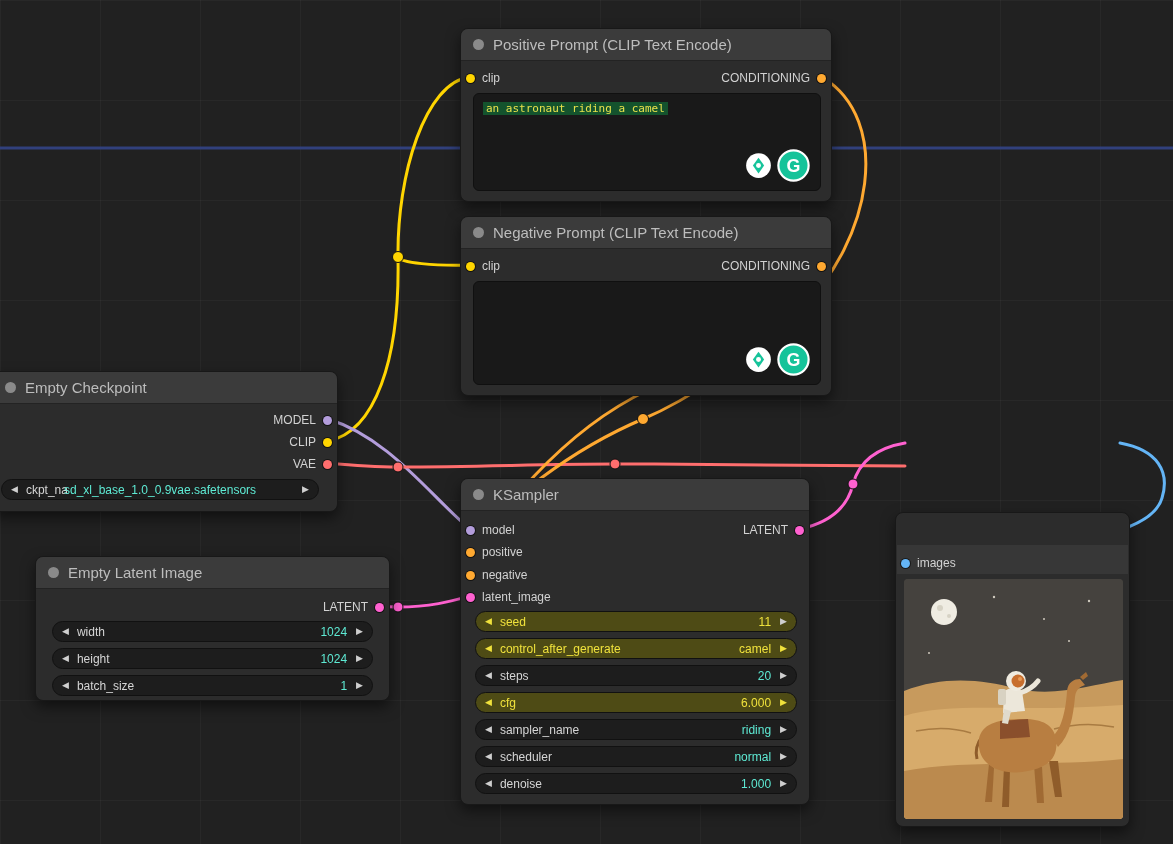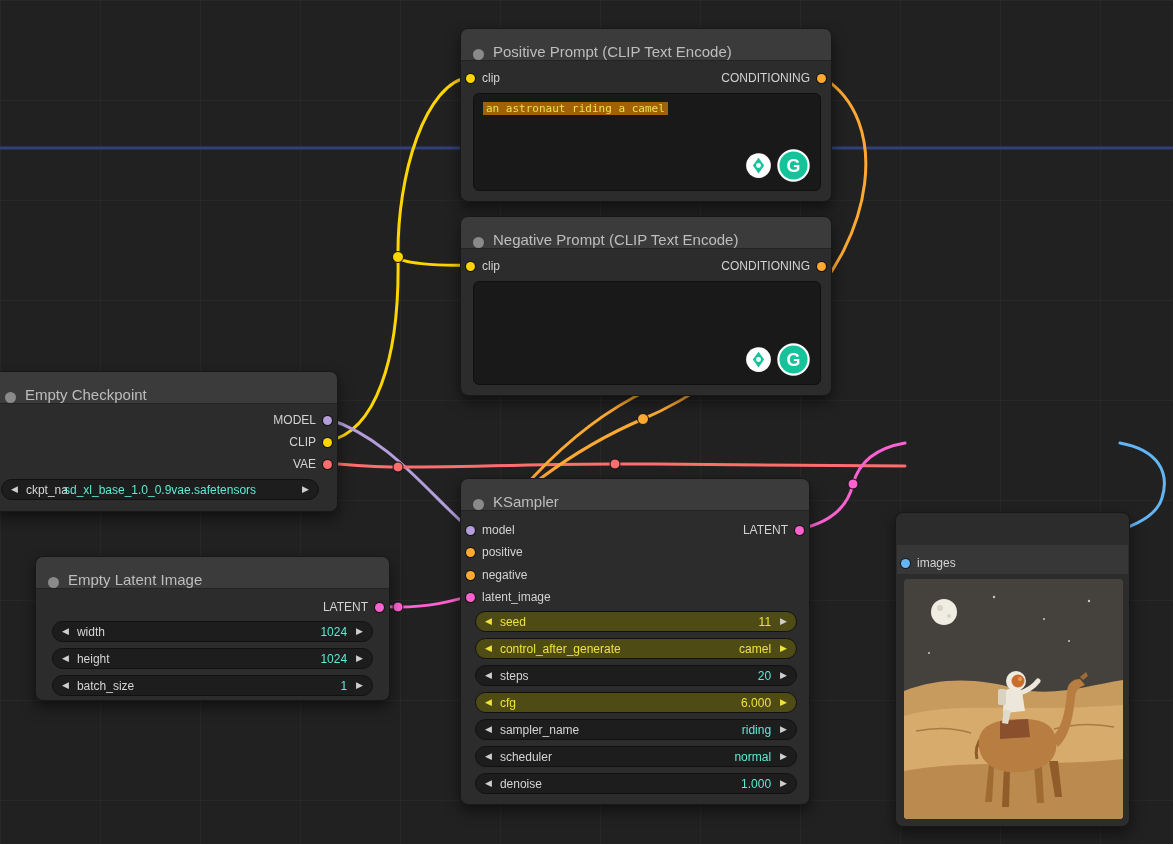--- a/index.html
+++ b/index.html
@@ -14,21 +14,21 @@
   }
   #wires{ position:absolute; inset:0; width:100%; height:100%; }
   #wires path{ fill:none; stroke-width:3; stroke-linecap:round; }
 
   .node{
     position:absolute; background:#2c2c2c; border:1px solid #181818;
     border-radius:8px; box-shadow:0 6px 14px rgba(0,0,0,.5);
   }
   .node-header{
     height:32px; background:#3b3b3b; border-radius:7px 7px 0 0;
-    display:flex; align-items:flex-end; gap:9px; padding:0 12px;
+    display:flex; align-items:center; gap:9px; padding:0 12px;
     border-bottom:1px solid #232323; cursor:move;
   }
   .tdot{ width:11px; height:11px; border-radius:50%; background:#8a8a8a; flex:none; }
   .ntitle{ font-size:15px; color:#bdbdbd; white-space:nowrap; overflow:hidden; }
 
   .port{ position:absolute; display:flex; align-items:center; gap:7px;
          font-size:12px; color:#d2d2d2; height:18px; }
   .port.in{ left:5px; }
   .port.out{ right:5px; }
   .pdot{ width:9px; height:9px; border-radius:50%; flex:none;
@@ -45,21 +45,21 @@
   .widget.overlap .wvalue{ margin-left:-4px; margin-right:auto; }
   .widget.hl{ background:#4e4b15; color:#f0e23c; }
   .widget.hl .wvalue, .widget.hl .arr{ color:#f0e23c; }
   .widget.hl.arrow-normal .arr:last-child{ color:#cfcfcf; }
 
   .textarea{
     position:absolute; background:#191919; border:1px solid #101010; border-radius:6px;
     font-family:"DejaVu Sans Mono", monospace; font-size:11px; color:#cfcfcf;
     padding:8px 9px; cursor:text;
   }
-  .hl-text{ background:#a16207; color:#e9e24c; padding:0 3px; }
+  .hl-text{ background:#14532d; color:#e9e24c; padding:0 3px; }
   .hl-text:empty{ background:transparent; padding:0; }
 
   .gram{ position:absolute; right:10px; bottom:8px; display:flex; align-items:center; gap:5px; }
 
   .strip{ position:absolute; left:1px; right:1px; top:32px; height:29px; background:#373737; }
   .preview-img{ position:absolute; left:8px; top:66px; width:219px; height:240px;
                 border-radius:4px; overflow:hidden; background:#45423e; }
 </style>
 </head>
 <body>

